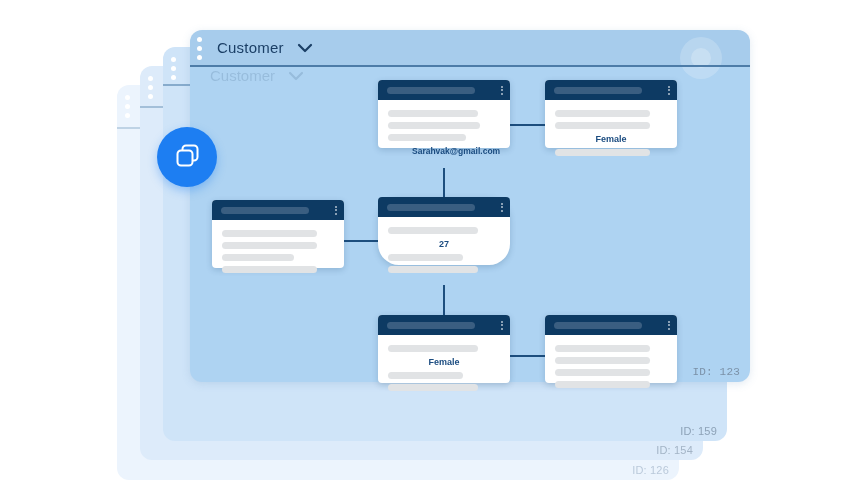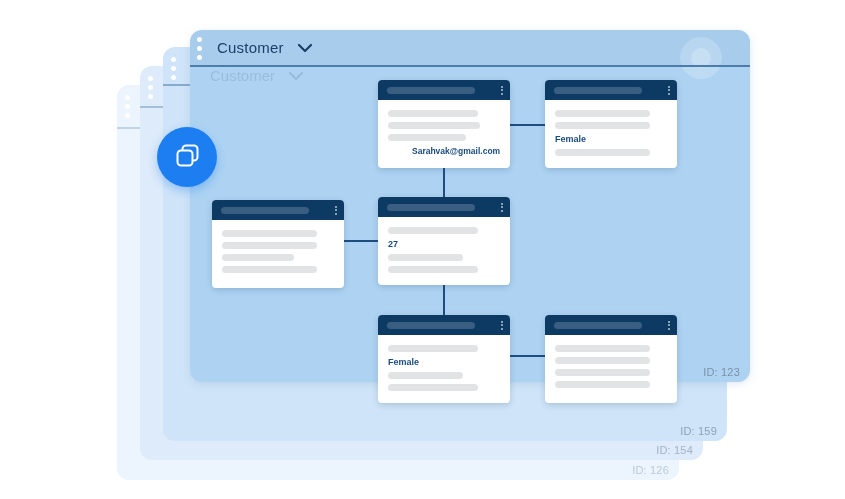--- a/index.html
+++ b/index.html
@@ -16,21 +16,21 @@
           box-shadow:0 2px 8px rgba(96,140,184,0.18); }
 
   .handle { position:absolute; left:8px; top:10px; display:flex; flex-direction:column; gap:4px; }
   .handle i { width:5px; height:5px; border-radius:50%; background:#ffffff; display:block; }
   .p-divider { position:absolute; left:0; right:0; height:2px; }
   .p2 .p-divider { top:37px; background:rgba(77,124,168,0.55); }
   .p3 .p-divider { top:40px; background:rgba(77,124,168,0.40); }
   .p4 .p-divider { top:42px; background:rgba(77,124,168,0.28); }
 
   .id-label { position:absolute; right:10px; bottom:4px; font-size:11px; letter-spacing:0.2px; }
-  .id-123 { color:#7b91a8; }
+  .id-123 { color:#7b91a8;font-family:Liberation Mono, monospace; }
   .id-124 { color:#8da2b7; }
   .id-125 { color:#a3b4c6; }
   .id-126 { color:#bac9da;text-align:center; }
 
   
   .main-header { position:absolute; left:0; top:0; right:0; height:35px;
                  display:flex; align-items:center; padding-left:7px;
                  background:rgba(90,130,170,0.08); border-radius:12px 12px 0 0; }
   .main-header .handle { position:static; margin-top:1px; }
   .main-title { margin-left:15px; font-size:15px; font-weight:500; color:#1b3f66; letter-spacing:0.2px; }
@@ -43,22 +43,22 @@
   .ghost-title svg { margin-left:13px; }
 
   .ghost-circle { position:absolute; right:28px; top:7px; width:42px; height:42px; border-radius:50%;
                   background:rgba(255,255,255,0.20); display:flex; align-items:center; justify-content:center; }
   .ghost-circle .inner { width:20px; height:20px; border-radius:50%; background:rgba(255,255,255,0.22); }
 
   
   .conn { position:absolute; background:#1d4e7e; }
 
   
-  .card { position:absolute; width:132px; height:88px; background:#ffffff; border-radius:4px;
-          box-shadow:0 2px 6px rgba(13,58,99,0.20); }
+  .card { position:absolute; width:132px; height:68px; background:#ffffff; border-radius:4px;
+          box-shadow:0 2px 6px rgba(13,58,99,0.20);text-align:center; }
   .card-header { height:20px; background:#0d3a63; border-radius:4px 4px 0 0;
                  display:flex; align-items:center; justify-content:space-between; padding:0 7px 0 9px; }
   .pill { width:88px; height:7px; border-radius:3.5px; background:#3a5e81; }
   .kebab { display:flex; flex-direction:column; gap:1.5px; align-items:center; }
   .kebab i { width:2px; height:2px; border-radius:50%; background:#b3c3d1; display:block; }
   .card-body { padding:10px 10px 0 10px; }
   .bar { display:block; height:7px; border-radius:3.5px; background:#e1e3e5; margin-bottom:5px; }
   .w95 { width:95px; } .w92 { width:92px; } .w90 { width:90px; }
   .w78 { width:78px; } .w75 { width:75px; } .w72 { width:72px; }
   .val { display:block; font-weight:bold; color:#1b4c80; line-height:10px; height:10px; margin-bottom:5px; }
@@ -182,21 +182,21 @@
         </span>
     </div>
     <div class="card-body">
       <span class="bar w95"></span>
       <span class="bar w95"></span>
       <span class="bar w72"></span>
       <span class="bar w95"></span>
     </div>
   </div>
 
-  <div class="card" style="left:378px; top:197px;">
+  <div class="card" style="left:378px; top:197px;border-radius:21px;">
     <div class="card-header">
       <span class="pill"></span>
       <span class="kebab">
           <i></i>
           <i></i>
           <i></i>
         </span>
     </div>
     <div class="card-body">
       <span class="bar w90"></span>

